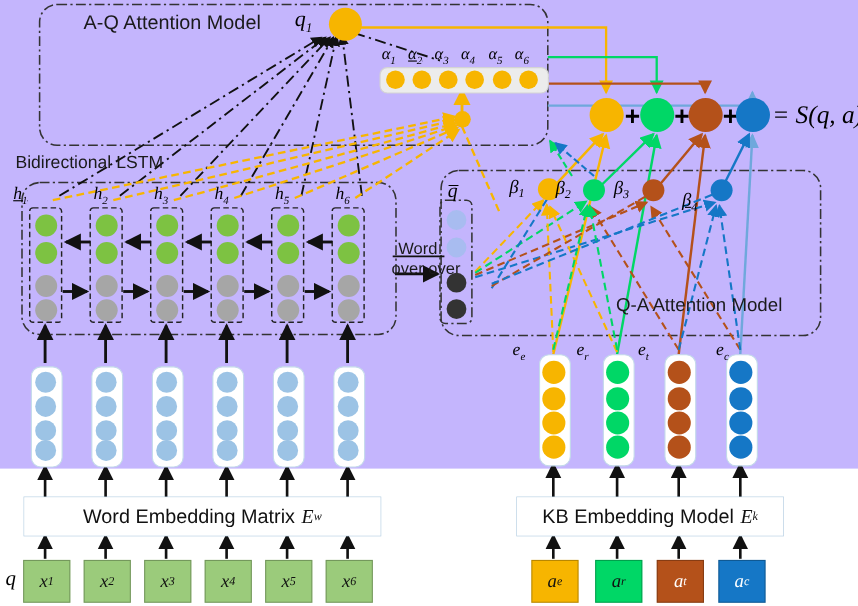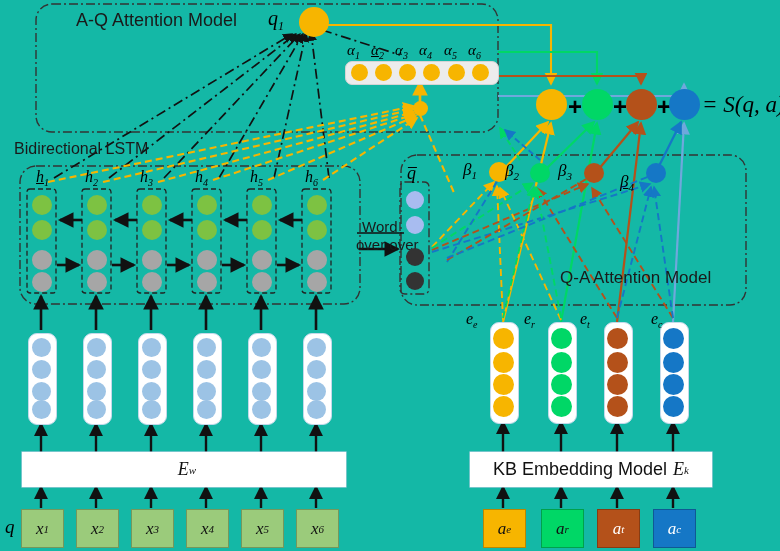--- a/index.html
+++ b/index.html
@@ -1,18 +1,18 @@
 <!DOCTYPE html>
 <html><head>
 <meta charset="utf-8">
 <style>
   html,body{margin:0;padding:0;background:#fff;}
   body{width:780px;height:551px;overflow:hidden;
        font-family:"Liberation Sans",sans-serif;}
-  #stage{position:relative;width:780px;height:551px;background:#14b8a6;}
+  #stage{position:relative;width:780px;height:426px;background:#c4b5fd;}
   svg.layer{position:absolute;left:0;top:0;width:780px;height:551px;}
   .lbl{position:absolute;font-family:"Liberation Serif",serif;font-style:italic;
        color:#000;white-space:nowrap;}
   .boxlabel{position:absolute;font-family:"Liberation Sans",sans-serif;
        color:#1a1a1a;white-space:nowrap;}
   .matbox{position:absolute;border:1px solid #b6cfe3;background:#fff;
        display:flex;align-items:center;justify-content:center;
        font-family:"Liberation Sans",sans-serif;color:#111;}
   .matbox i{font-family:"Liberation Serif",serif;font-style:italic;}
   .tokbox{position:absolute;display:flex;align-items:center;justify-content:center;
@@ -261,21 +261,21 @@
     <span>β</span><sub style="font-size:11px;">4</sub></div>
 
   <div class="lbl" style="left:407px;top:163px;font-size:18px;">q̅</div>
   <div>
     <div class="dot" style="left:406px;top:191px;width:18px;height:18px;background:#A8BCF0;"></div>
     <div class="dot" style="left:406px;top:216px;width:18px;height:18px;background:#A8BCF0;"></div>
     <div class="dot" style="left:406px;top:248px;width:18px;height:18px;background:#333333;"></div>
     <div class="dot" style="left:406px;top:272px;width:18px;height:18px;background:#333333;"></div>
   </div>
 
-  <div class="lbl" style="left:36px;top:168px;font-size:16px;text-decoration:underline;">
+  <div class="lbl" style="left:12px;top:168px;font-size:16px;text-decoration:underline;">
     <span>h</span><sub style="font-size:10px;">1</sub></div>
   <div class="lbl" style="left:85px;top:168px;font-size:16px;">
     <span>h</span><sub style="font-size:10px;">2</sub></div>
   <div class="lbl" style="left:140px;top:168px;font-size:16px;">
     <span>h</span><sub style="font-size:10px;">3</sub></div>
   <div class="lbl" style="left:195px;top:168px;font-size:16px;">
     <span>h</span><sub style="font-size:10px;">4</sub></div>
   <div class="lbl" style="left:250px;top:168px;font-size:16px;">
     <span>h</span><sub style="font-size:10px;">5</sub></div>
   <div class="lbl" style="left:305px;top:168px;font-size:16px;">
@@ -340,20 +340,21 @@
     <div class="dot" style="left:252px;top:360px;width:19px;height:19px;background:#9CC3E5;"></div>
     <div class="dot" style="left:252px;top:382px;width:19px;height:19px;background:#9CC3E5;"></div>
     <div class="dot" style="left:252px;top:400px;width:19px;height:19px;background:#9CC3E5;"></div>
     <div class="dot" style="left:307px;top:338px;width:19px;height:19px;background:#9CC3E5;"></div>
     <div class="dot" style="left:307px;top:360px;width:19px;height:19px;background:#9CC3E5;"></div>
     <div class="dot" style="left:307px;top:382px;width:19px;height:19px;background:#9CC3E5;"></div>
     <div class="dot" style="left:307px;top:400px;width:19px;height:19px;background:#9CC3E5;"></div>
   </div>
 
   <div class="matbox" style="left:22px;top:452px;width:324px;height:35px;border:none;font-size:18px;">
+    <span>Word Embedding Matrix</span>
     <span style="width:6px;"></span>
     <i>E</i>
       <sub style="font-style:italic;font-family:'Liberation Serif',serif;font-size:11px;">w</sub>
   </div>
 
   <div class="lbl" style="left:5px;top:516px;font-size:19px;">q</div>
 
   <div class="tokbox" style="left:21px;top:509px;width:41px;height:37px;background:#9BCB7B;font-size:17px;">
     <span>x</span>
       <sub style="font-size:11px;">1</sub>

